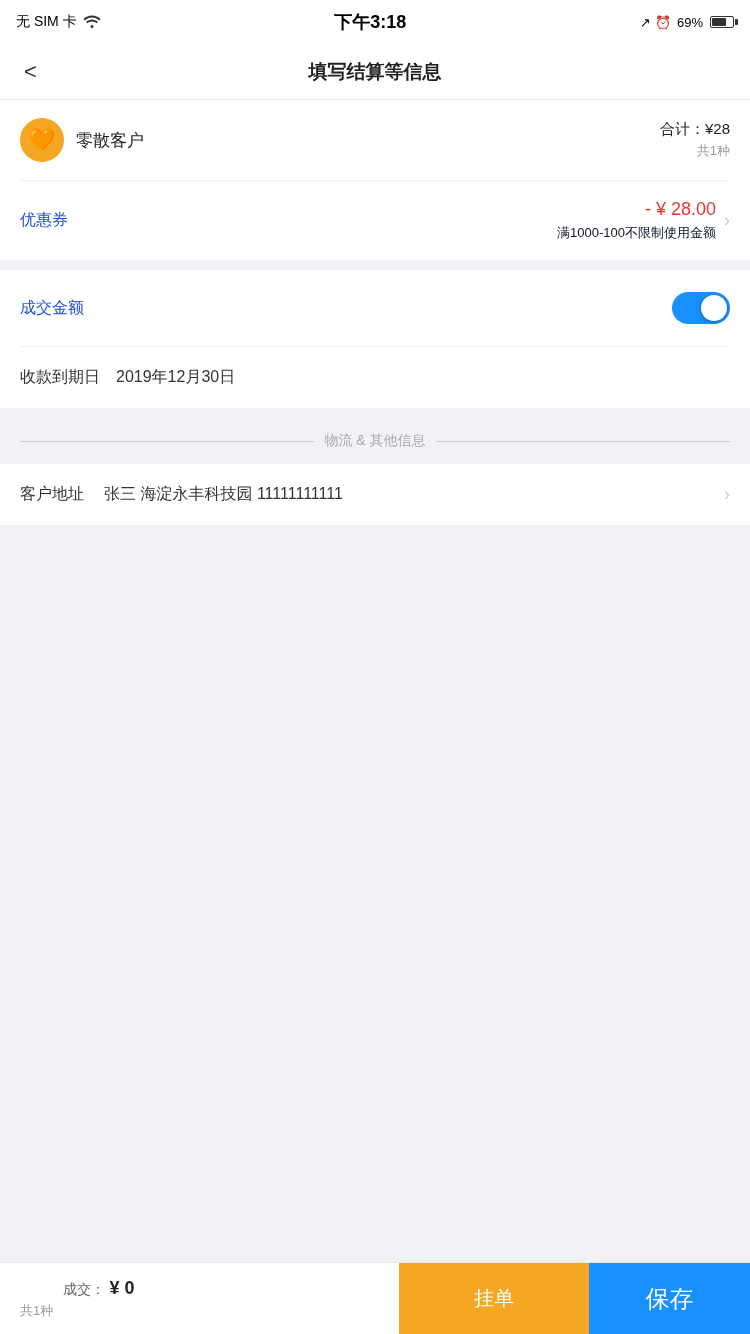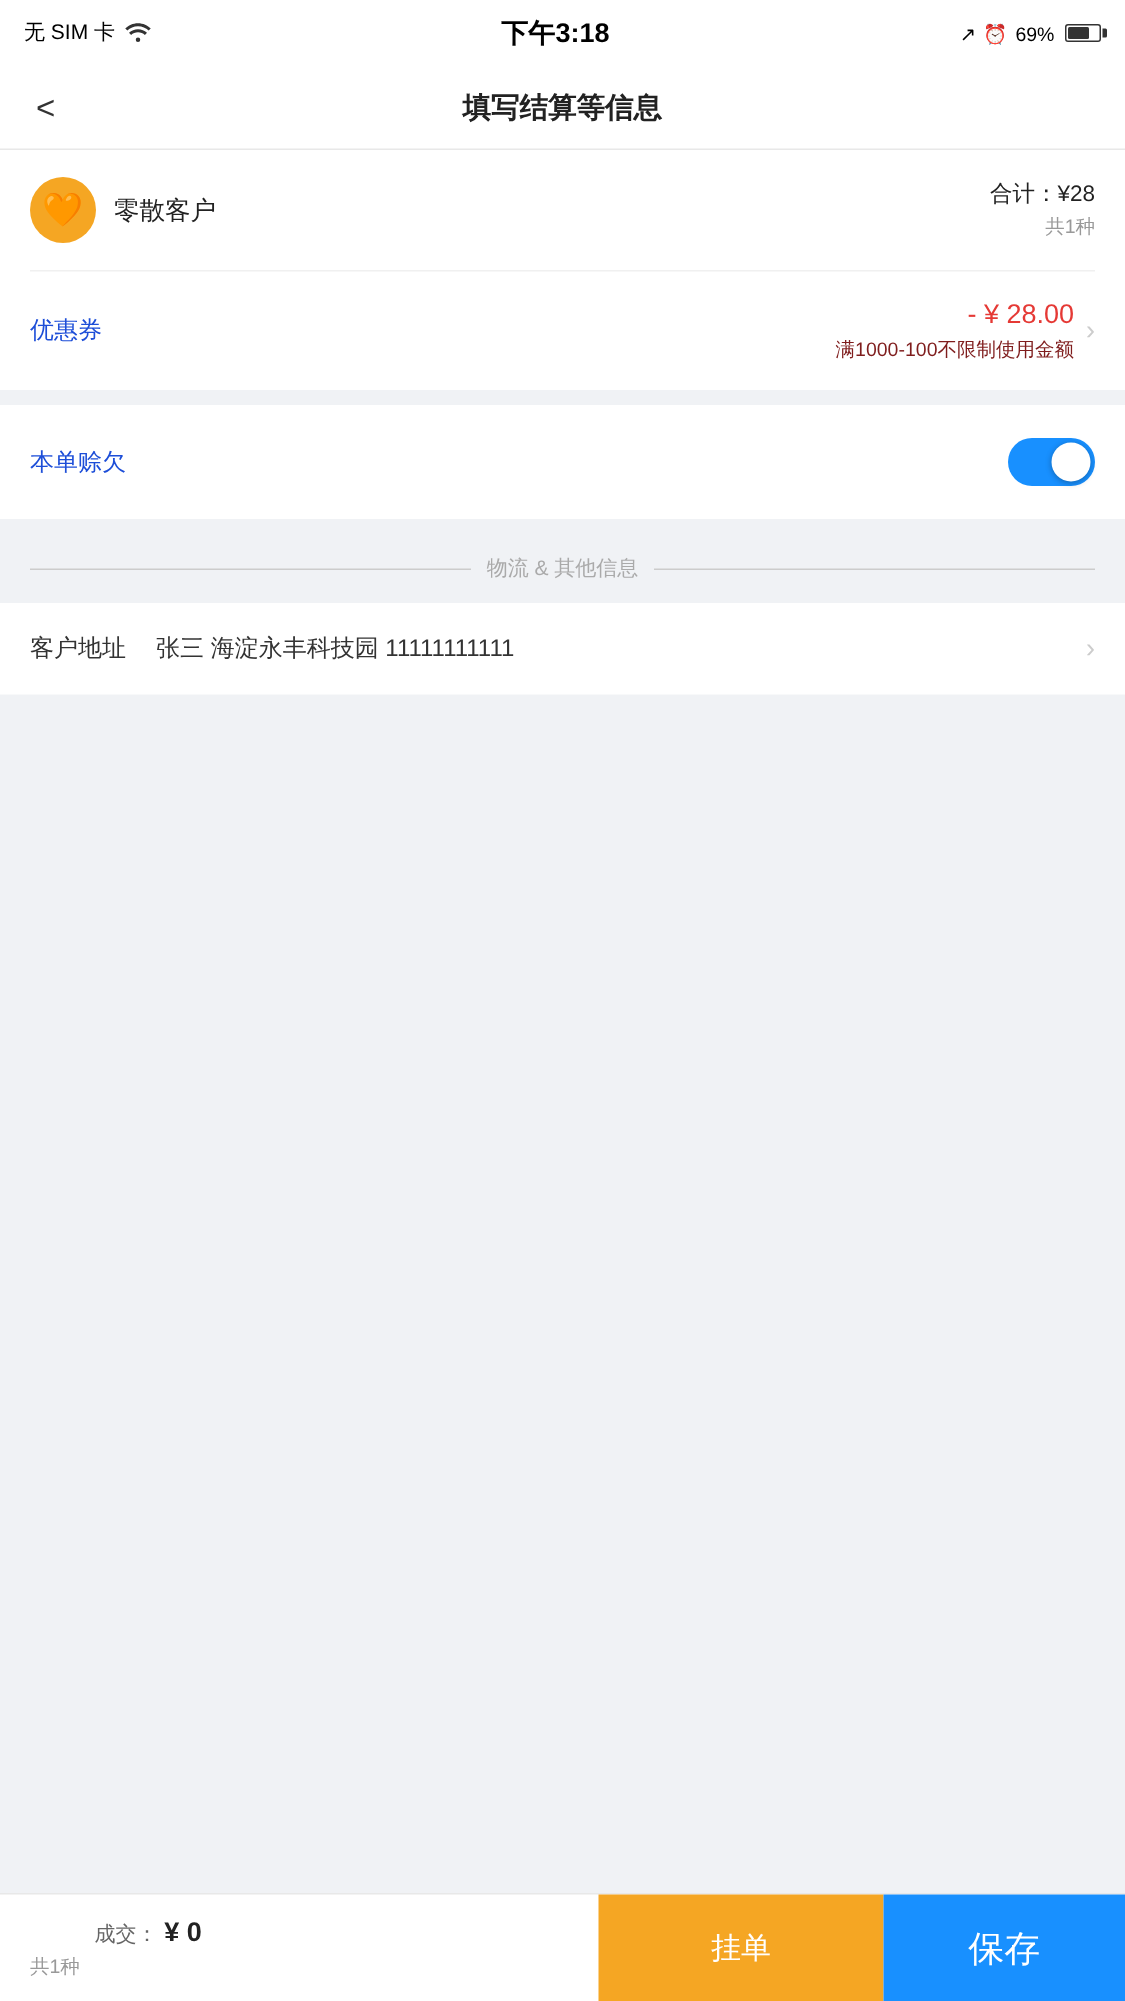--- a/index.html
+++ b/index.html
@@ -154,21 +154,21 @@
       align-items: center;
       gap: 8px;
     }
     .coupon-amount {
       font-size: 18px;
       color: #e53935;
       font-weight: 500;
     }
     .coupon-desc {
       font-size: 13px;
-      color: #7f1d1d;
+      color: #0f172a;
       margin-top: 4px;
     }
     .chevron-right {
       color: #ccc;
       font-size: 18px;
     }
 
     
     .section2 {
       background: #fff;
@@ -439,22 +439,26 @@
           <div class="coupon-desc">满1000-100不限制使用金额</div>
         </div>
         <span class="chevron-right">›</span>
       </div>
     </div>
   </div>
 
 
   <div class="section3">
     <div class="debt-row">
-      <span class="row-label">本单赊欠</span>
+      <span class="row-label">成交金额</span>
       <div class="toggle"></div>
+    </div>
+    <div class="due-row">
+      <span class="due-label">收款到期日</span>
+      <span class="due-date">2019年12月30日</span>
     </div>
   </div>
 
   <div class="logistics-header">
     <div class="logistics-line"></div>
     <span class="logistics-text">物流 &amp; 其他信息</span>
     <div class="logistics-line"></div>
   </div>
 
   <div class="address-section">

